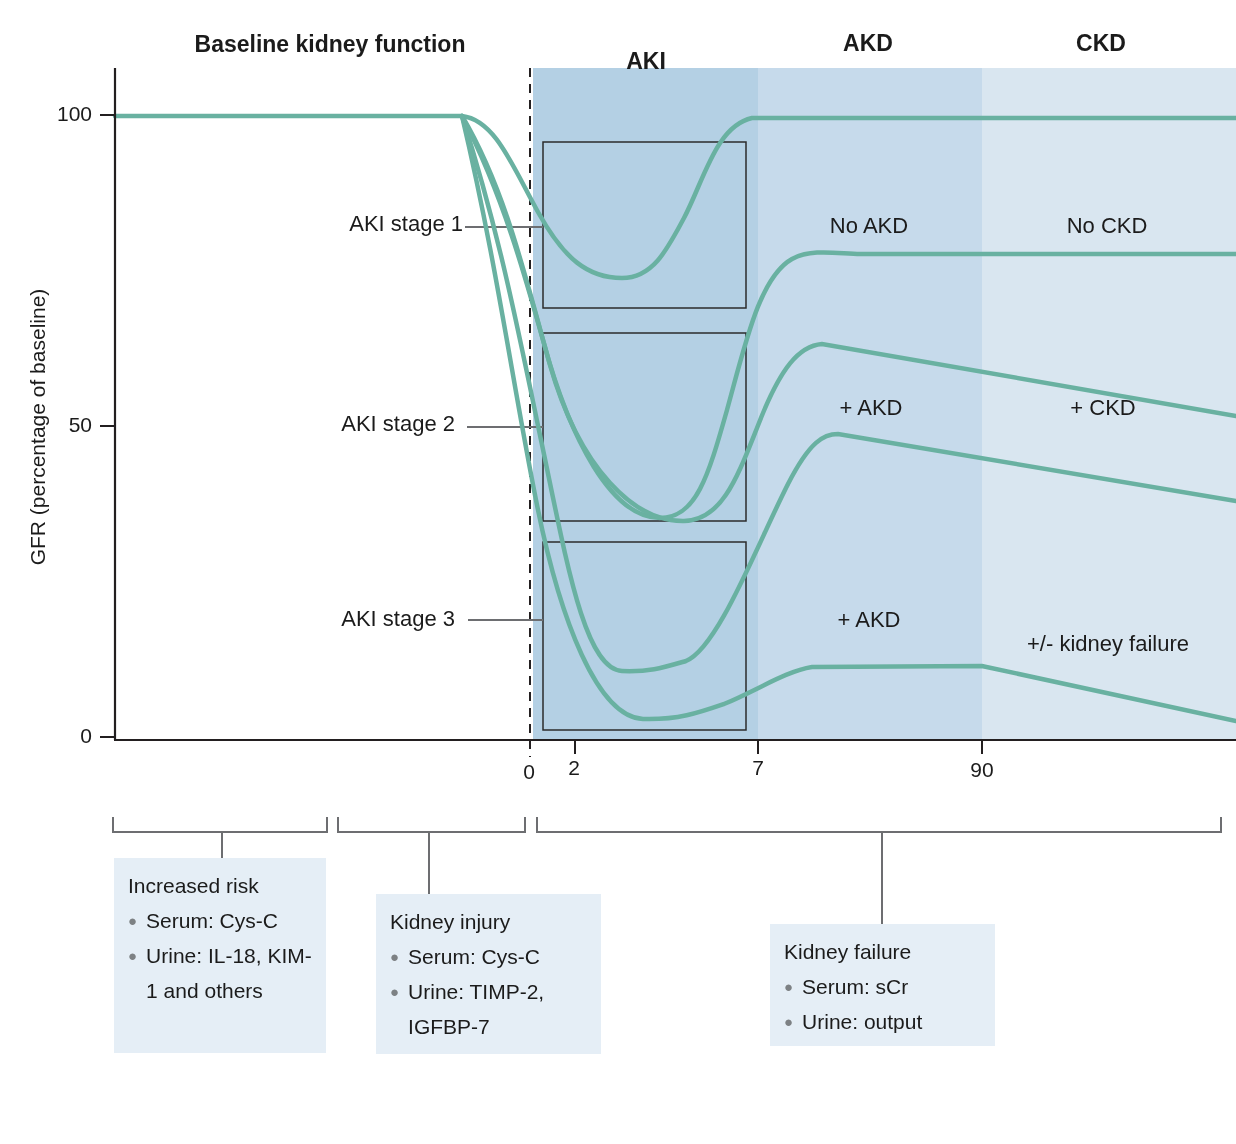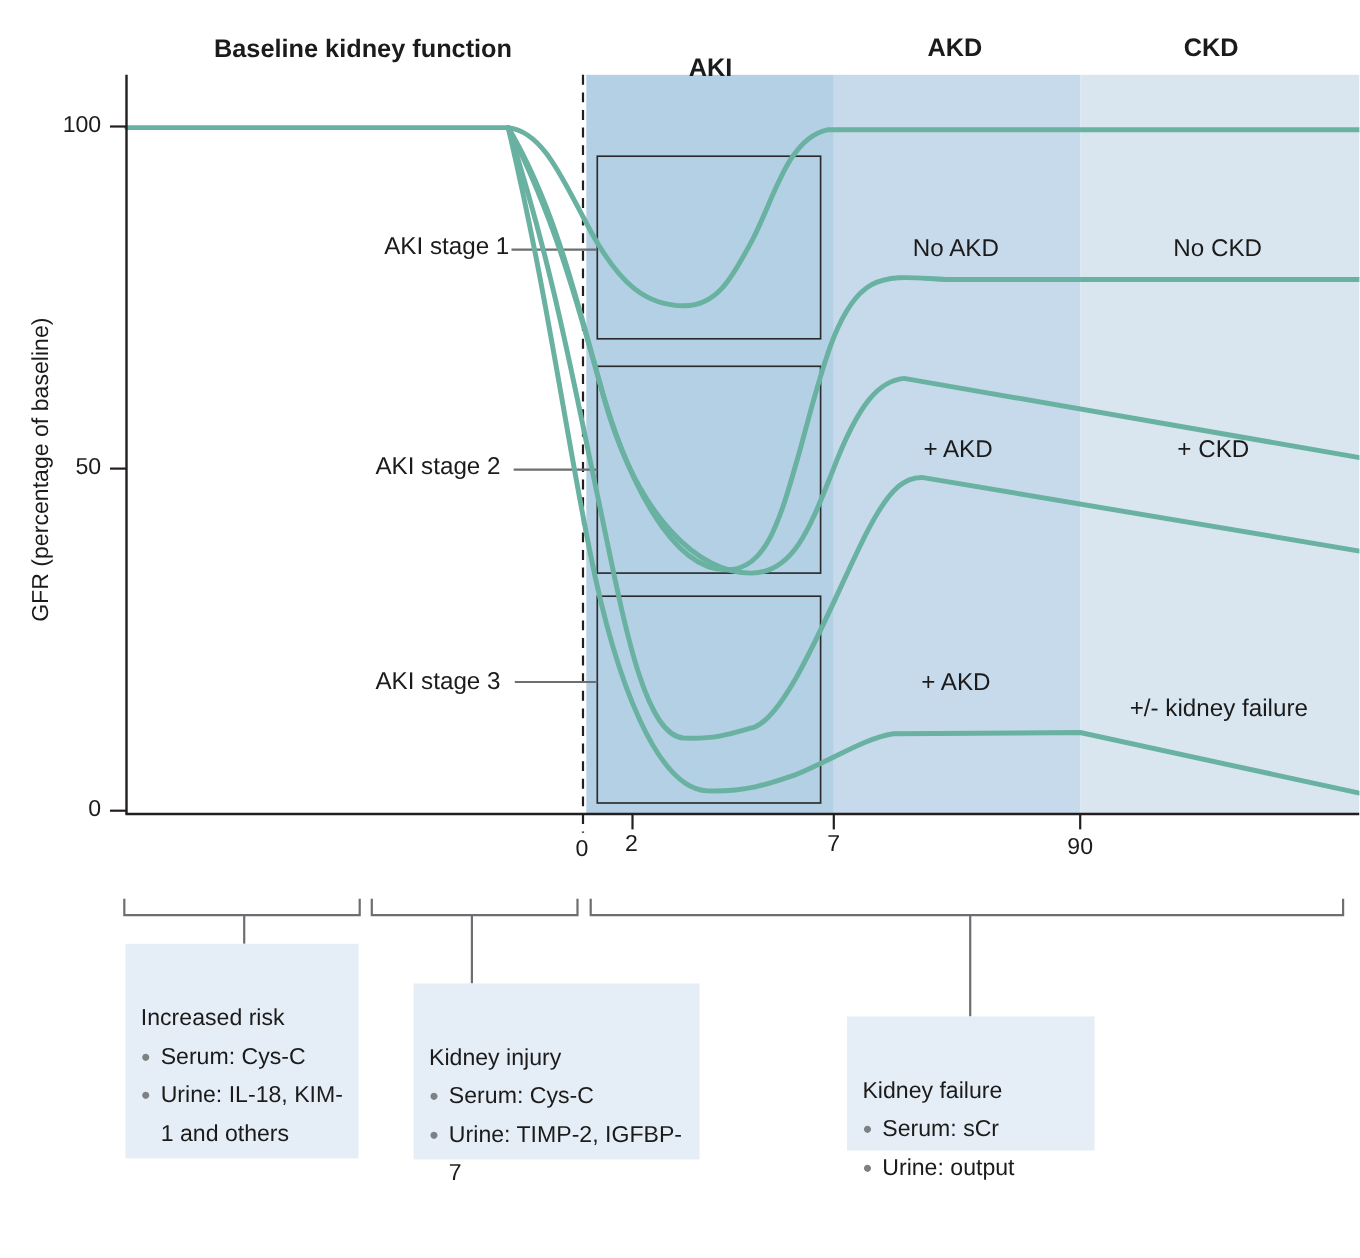--- a/index.html
+++ b/index.html
@@ -24,21 +24,21 @@
     font-size:21px;white-space:nowrap;
   }
   .xlab{font-size:21px;transform:translateX(-50%);}
   .infobox{
     position:absolute;
     background:#e5eef6;
     font-size:21px;line-height:35px;
     padding:10px 14px;
     box-sizing:border-box;
   }
-  .infobox .ib-title{white-space:nowrap;margin-top:40px;}
+  .infobox .ib-title{white-space:nowrap;}
   .bullet-row{display:flex;gap:9px;}
   .bullet-dot{color:#7d8184;font-size:15px;line-height:35px;flex:0 0 auto;}
   .bullet-text{line-height:35px;}
   .banner{
     position:absolute;left:213px;top:1068px;width:1008px;height:50px;
     background:#d5e4f1;
     display:flex;align-items:center;justify-content:center;
     font-weight:bold;font-size:22px;
   }
 </style>
@@ -124,21 +124,21 @@
     <div class="bullet-row">
       <span class="bullet-dot">●</span>
       <span class="bullet-text">Serum: Cys-C</span>
     </div>
     <div class="bullet-row">
       <span class="bullet-dot">●</span>
       <span class="bullet-text">Urine: IL-18, KIM-1 and others</span>
     </div>
   </div>
 
-  <div class="infobox" style="left:376px;top:894px;width:260px;height:160px;">
+  <div class="infobox" style="left:376px;top:894px;width:225px;height:160px;">
     <div class="ib-title">Kidney injury</div>
     <div class="bullet-row">
       <span class="bullet-dot">●</span>
       <span class="bullet-text">Serum: Cys-C</span>
     </div>
     <div class="bullet-row">
       <span class="bullet-dot">●</span>
       <span class="bullet-text">Urine: TIMP-2, IGFBP-7</span>
     </div>
   </div>

